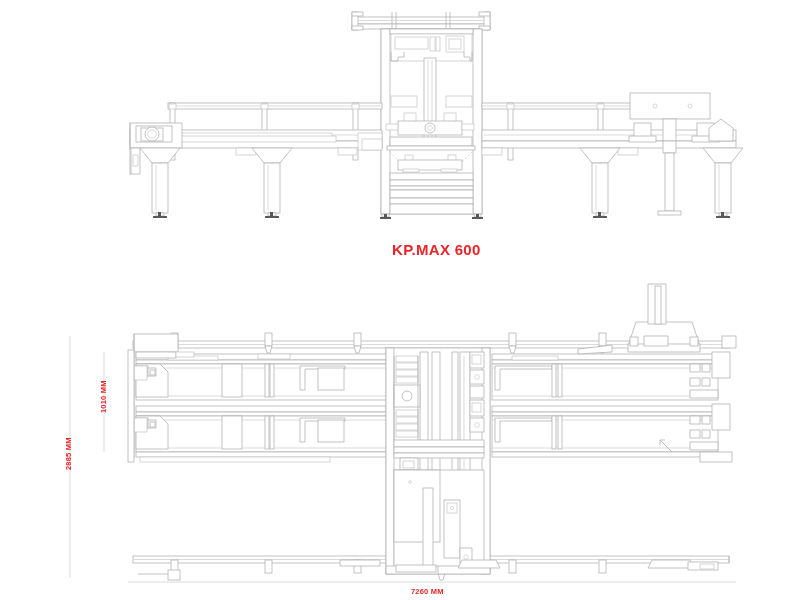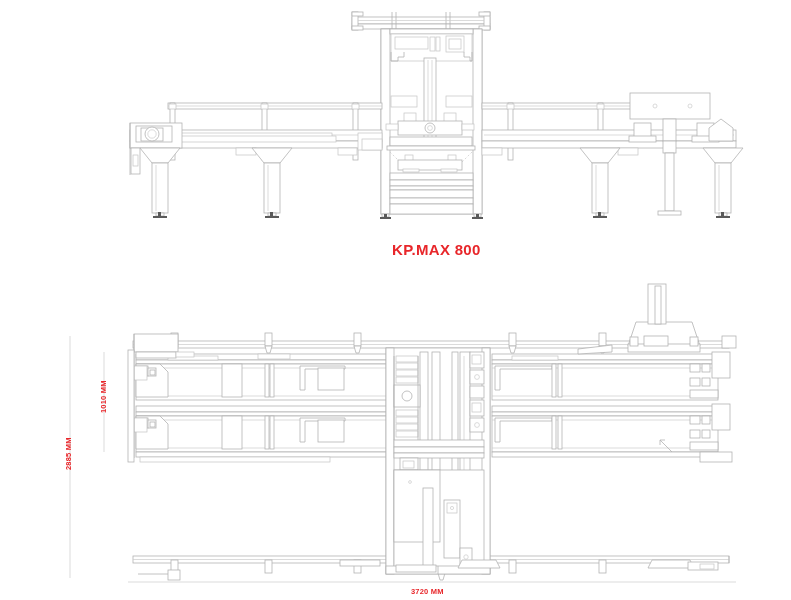--- a/index.html
+++ b/index.html
@@ -466,20 +466,20 @@
     <g>
 
       <line class="ln-l" x1="70" y1="336" x2="70" y2="578"></line>
 
       <line class="ln-l" x1="104" y1="352" x2="104" y2="452"></line>
 
       <line class="ln-l" x1="128" y1="582" x2="736" y2="582"></line>
     </g>
   </svg>
 
-  <div class="label-title" style="left:392px; top:241px;">KP.MAX 800</div>
+  <div class="label-title" style="left:392px; top:241px;">KP.MAX 600</div>
 
   <div class="label-dim rot90" style="left:64px; top:470px;">2885 MM</div>
 
   <div class="label-dim rot90" style="left:99px; top:413px;">1010 MM</div>
 
-  <div class="label-dim" style="left:411px; top:587px;">3720 MM</div>
+  <div class="label-dim" style="left:411px; top:587px;">7260 MM</div>
 </div>
 
 </body></html>

